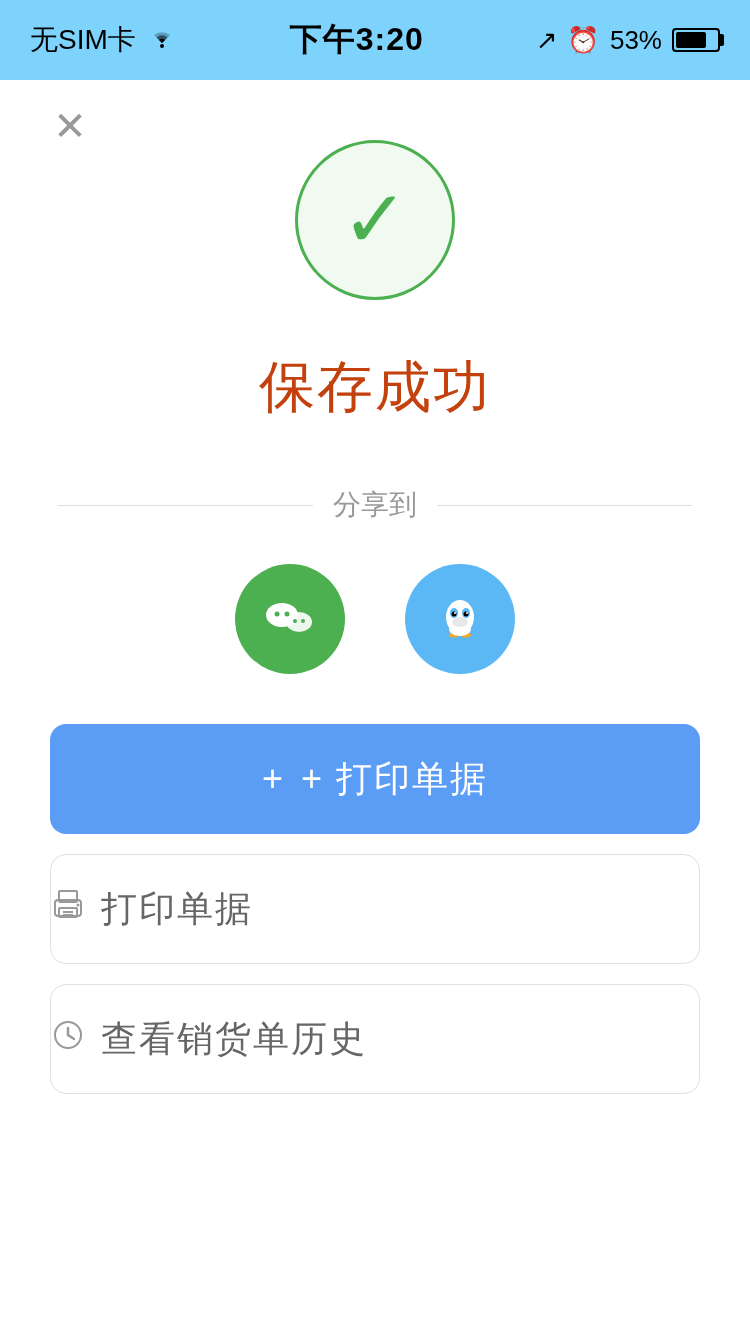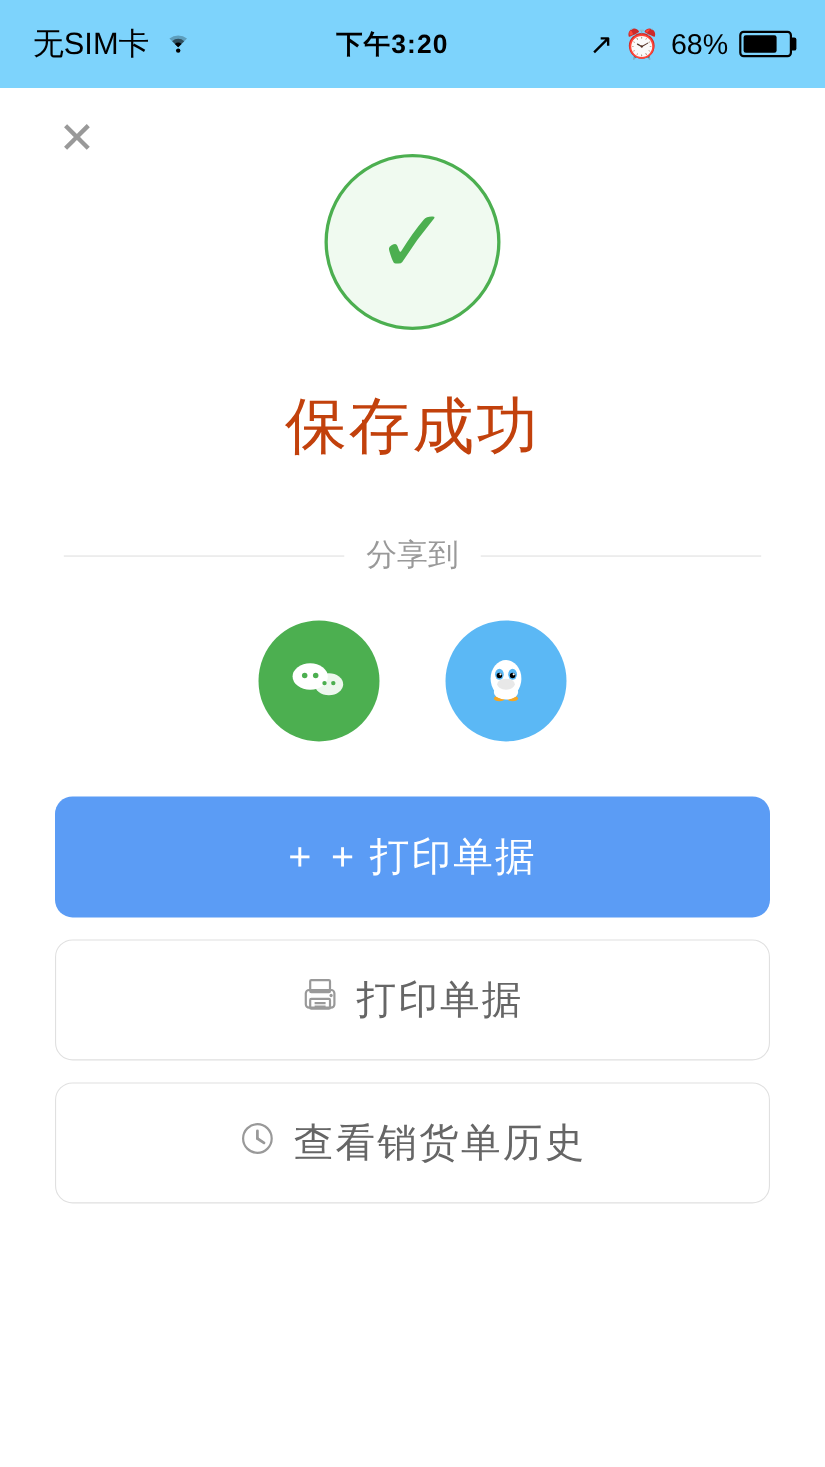--- a/index.html
+++ b/index.html
@@ -27,21 +27,21 @@
     .status-left {
       display: flex;
       align-items: center;
       gap: 10px;
       font-size: 28px;
       color: #000;
       font-weight: 500;
     }
 
     .status-center {
-      font-size: 24px;
+      font-size: 32px;
       font-weight: 600;
       color: #000;
       letter-spacing: 1px;
     }
 
     .status-right {
       display: flex;
       align-items: center;
       gap: 10px;
       font-size: 26px;
@@ -216,21 +216,21 @@
     .btn-secondary {
       width: 100%;
       height: 110px;
       background: #fff;
       border: 1px solid #e0e0e0;
       border-radius: 16px;
       font-size: 36px;
       color: #666;
       display: flex;
       align-items: center;
-      justify-content: center;
+      justify-content: flex-start;
       gap: 16px;
       cursor: pointer;
       letter-spacing: 2px;
     }
 
     .btn-icon {
       font-size: 34px;
     }
 
     
@@ -251,21 +251,21 @@
         <path d="M16 18l5.5-5.5a8 8 0 00-11 0L16 18z" fill="#000" opacity="0.5"></path>
         <path d="M16 18l8-8a13 13 0 00-16 0l8 8z" fill="#000" opacity="0.25"></path>
         <circle cx="16" cy="21" r="2" fill="#000"></circle>
       </svg>
     </span>
   </div>
   <div class="status-center">下午3:20</div>
   <div class="status-right">
     <span>↗</span>
     <span>⏰</span>
-    <span>68%</span>
+    <span>53%</span>
     <span class="battery-icon">
       <span class="battery-fill"></span>
     </span>
   </div>
 </div>
 
 <div class="close-btn">
   <span class="close-icon">✕</span>
 </div>
 

